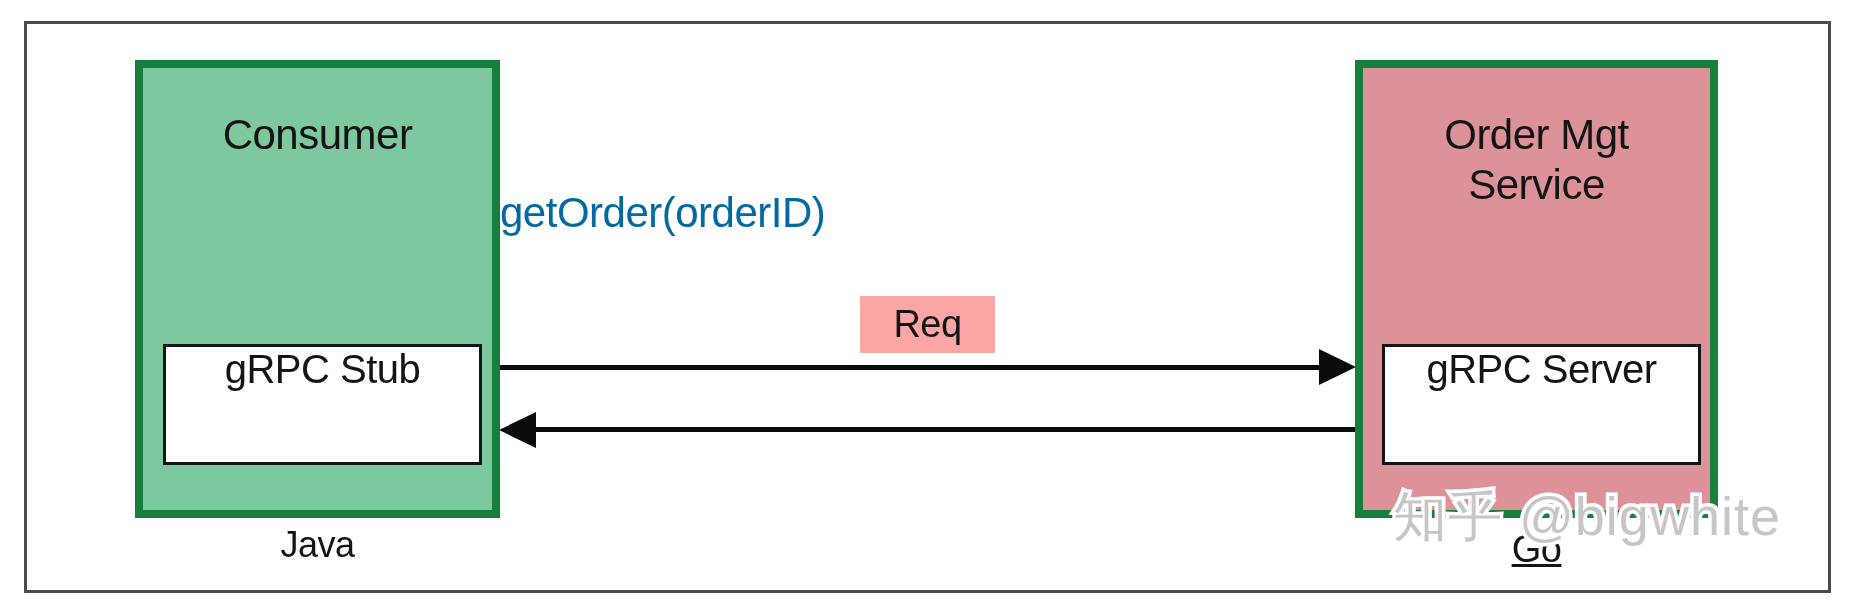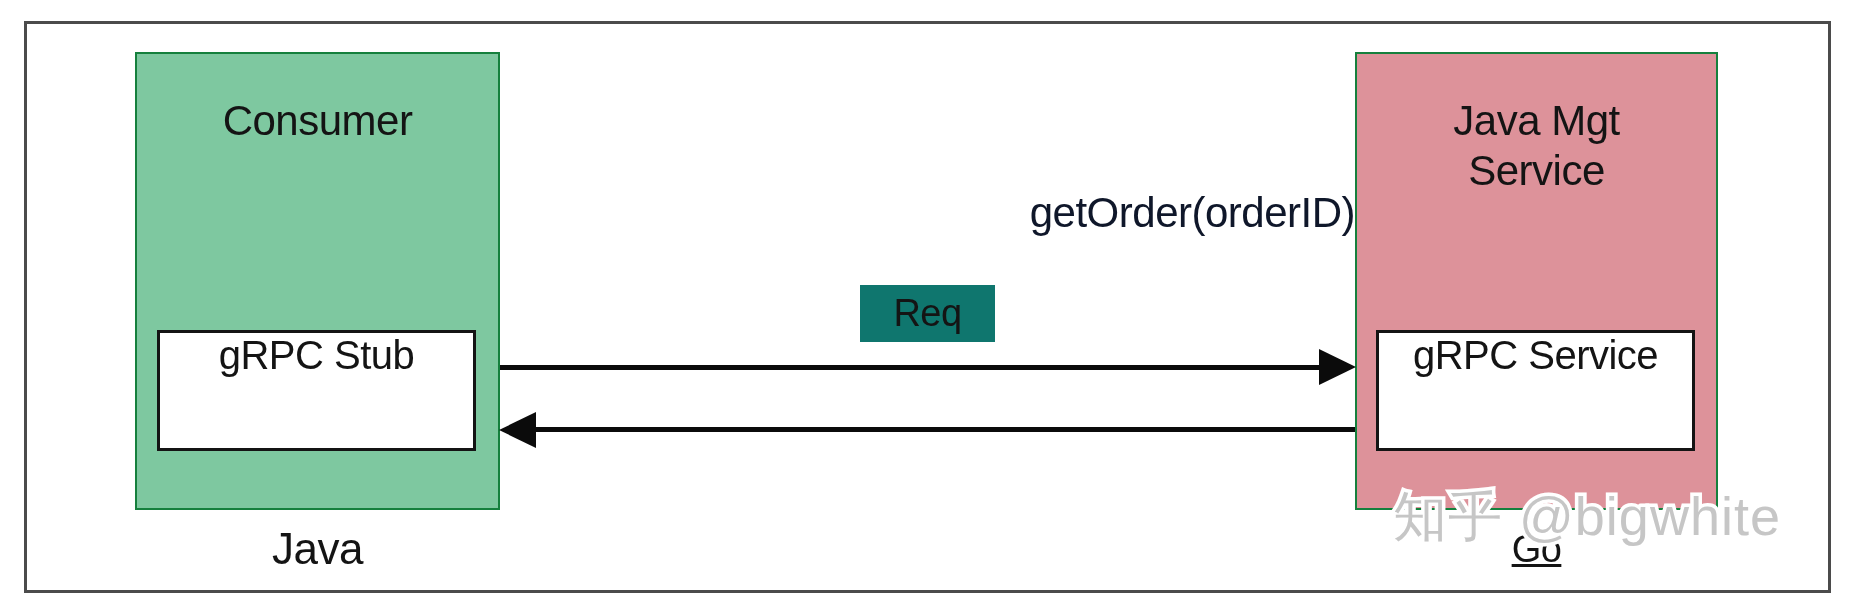--- a/index.html
+++ b/index.html
@@ -20,23 +20,23 @@
     left: 24px;
     top: 21px;
     width: 1807px;
     height: 572px;
     border: 3px solid #4b4b4b;
     box-sizing: border-box;
     background: #ffffff;
   }
   .node {
     position: absolute;
-    top: 52px;
+    top: 60px;
     height: 458px;
-    border: 2px solid #15803d;
+    border: 8px solid #15803d;
     box-sizing: border-box;
   }
   .node-consumer { left: 135px; width: 365px; }
   .node-service  { left: 1355px; width: 363px; }
   .node-title {
     margin: 42px auto 0;
     text-align: center;
     font-size: 42px;
     line-height: 1.18;
     letter-spacing: -0.5px;
@@ -61,25 +61,25 @@
     font-size: 40px;
     letter-spacing: -0.5px;
     color: #141414;
     white-space: nowrap;
   }
   .method-label {
     position: absolute;
     left: 500px;
     top: 192px;
     width: 855px;
-    text-align: right;
+    text-align: left;
     font-size: 42px;
     line-height: 1;
     letter-spacing: -0.5px;
-    color: #0f172a;
+    color: #0369a1;
   }
   .badge {
     position: absolute;
     left: 860px;
     width: 135px;
     height: 57px;
     display: flex;
     align-items: center;
     justify-content: center;
     font-size: 38px;
@@ -108,21 +108,21 @@
     border-left: 37px solid #0b0b0b;
   }
   .res-head {
     left: 499px;
     top: 412px;
     border-right: 37px solid #0b0b0b;
   }
   .lang-label {
     position: absolute;
     text-align: center;
-    font-size: 44px;
+    font-size: 36px;
     line-height: 1;
     letter-spacing: -0.5px;
     color: #141414;
   }
   .lang-java { left: 135px; top: 527px; width: 365px; }
   .lang-go   { left: 1355px; top: 530px; width: 363px; font-size: 38px; text-decoration: underline; }
   .watermark {
     position: absolute;
     left: 1393px;
     top: 488px;
@@ -143,29 +143,29 @@
   <div class="frame"></div>
 
   <div class="node node-consumer" style="background-color: rgb(126, 200, 160);">
     <div class="node-title">Consumer</div>
     <div class="inner-box inner-consumer">
       <span class="inner-label">gRPC Stub</span>
     </div>
   </div>
 
   <div class="node node-service" style="background-color: rgb(221, 146, 154);">
-    <div class="node-title">Java Mgt Service</div>
+    <div class="node-title">Order Mgt Service</div>
     <div class="inner-box inner-service">
-      <span class="inner-label">gRPC Service</span>
+      <span class="inner-label">gRPC Server</span>
     </div>
   </div>
 
   <div class="method-label">getOrder(orderID)</div>
 
-  <div class="badge badge-req" style="background-color: #0f766e;">
+  <div class="badge badge-req" style="background-color: #fca5a5; margin-top: 11px;">
     <span>Req</span>
   </div>
 
 
   <div class="arrow-line req-line"></div>
   <div class="arrow-head req-head"></div>
 
   <div class="arrow-line res-line"></div>
   <div class="arrow-head res-head"></div>
 

